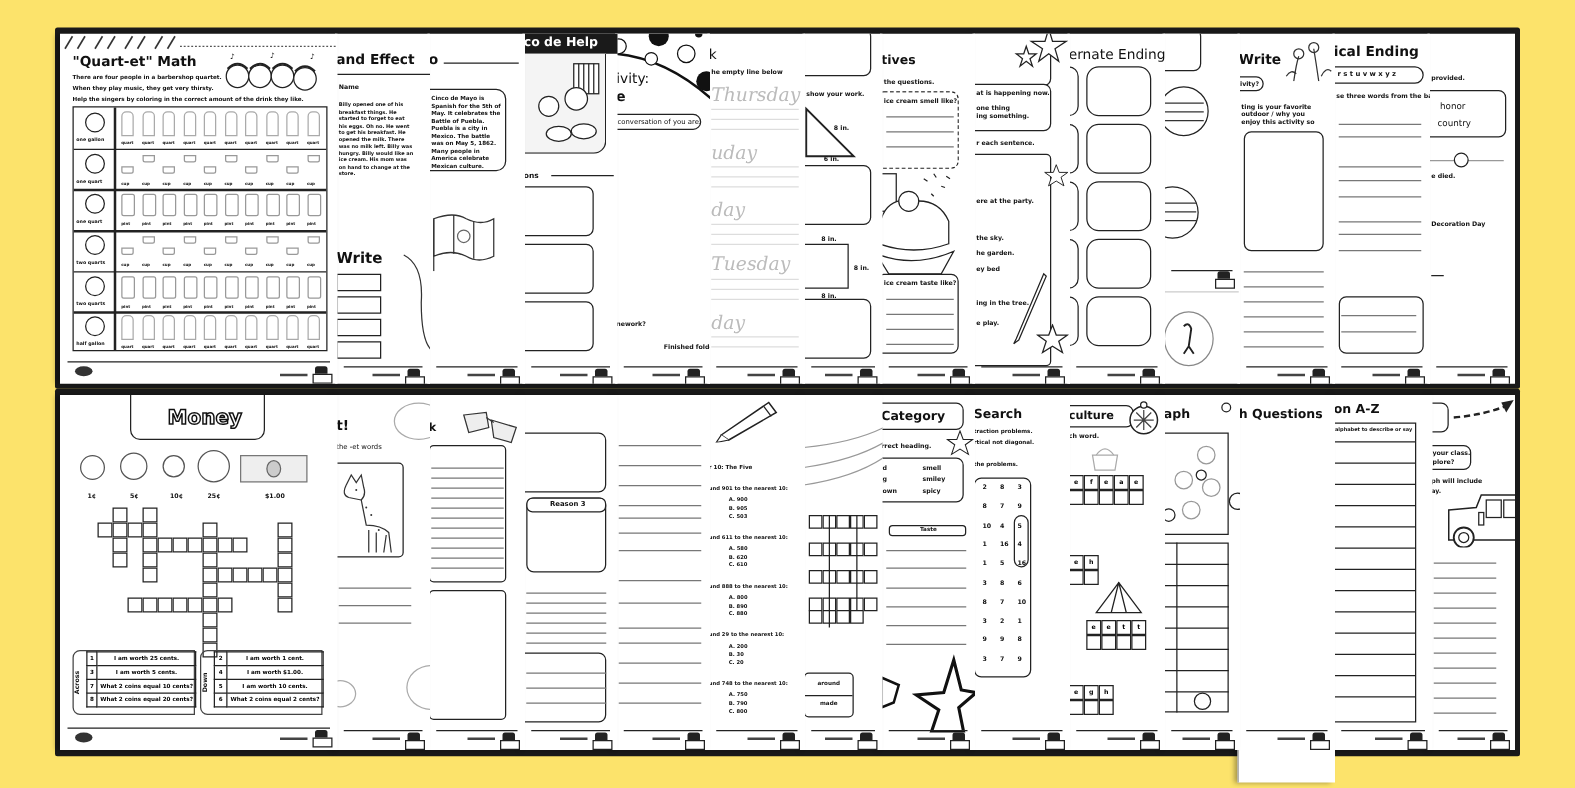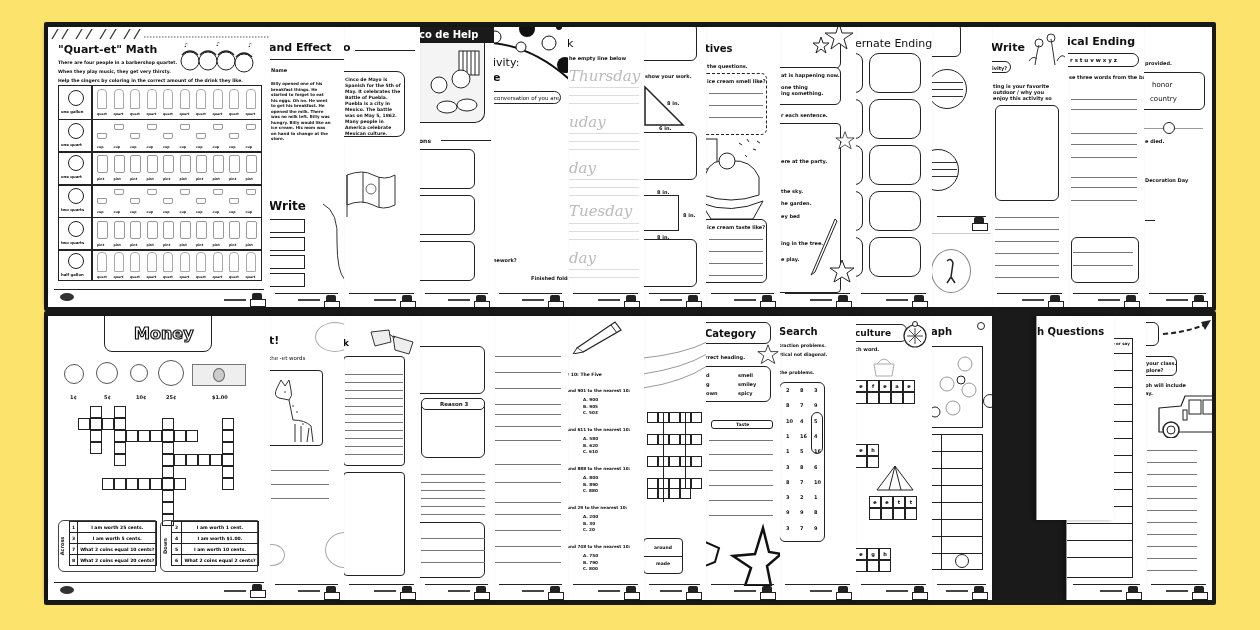--- a/index.html
+++ b/index.html
@@ -559,21 +559,21 @@
       <div style="position:absolute;left:0;top:167px;width:100%;height:1px;background:#222;"></div>
       <div style="position:absolute;left:0;top:184px;width:100%;height:1px;background:#222;"></div>
       <div style="position:absolute;left:0;top:201px;width:100%;height:1px;background:#222;"></div>
       <div style="position:absolute;left:0;top:218px;width:100%;height:1px;background:#222;"></div>
     </div>
     <div class="footer-line" style="top:268px;"></div>
     <div class="site" style="top:274px;"></div>
       <div class="logo" style="top:270px;"></div>
   </div>
 
-  <div class="page" style="left:988px;width:78px;height:204px;">
+  <div class="page" style="left:942px;width:78px;height:310px;">
     <div class="title" style="left:0;top:10px;font-size:10px;">h Questions</div>
     <div class="footer-line" style="top:268px;"></div>
     <div class="site" style="top:274px;"></div>
       <div class="logo" style="top:270px;"></div>
   </div>
 
   <div class="page" style="left:882px;width:62px;height:284px;">
     <div class="title" style="left:0;top:10px;font-size:10px;">aph</div>
     <div class="circ" style="left:46px;top:6px;width:8px;height:8px;"></div>
     <div class="sq" style="left:-4px;top:30px;width:56px;height:82px;"></div>

